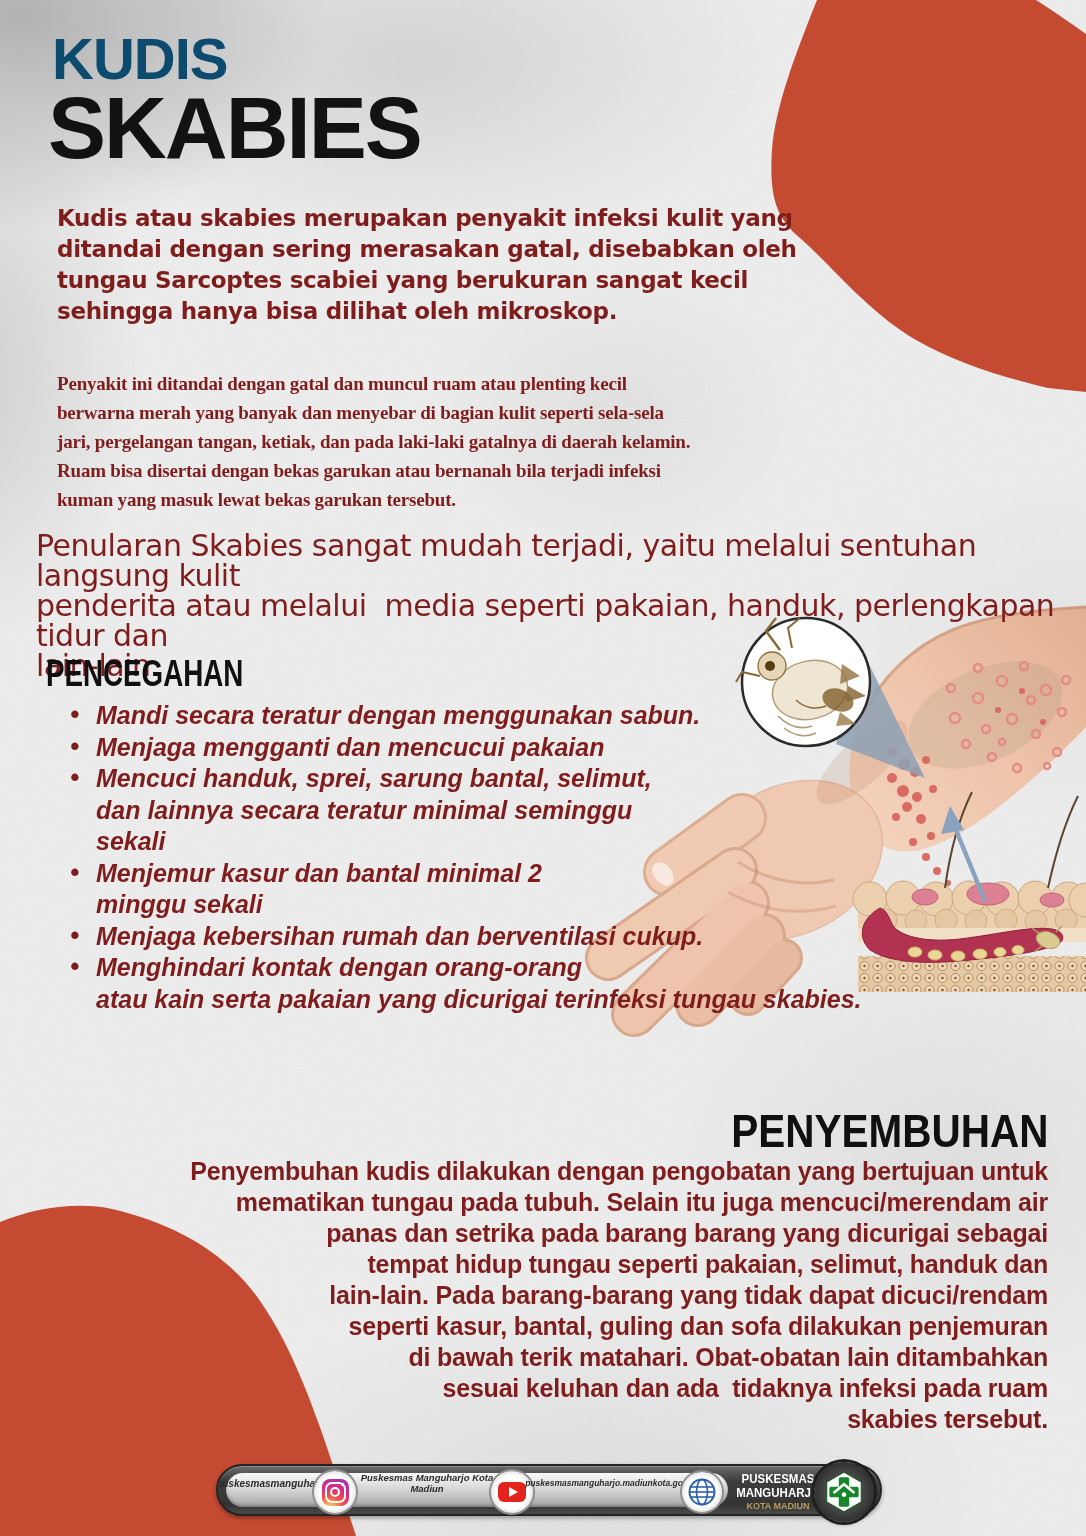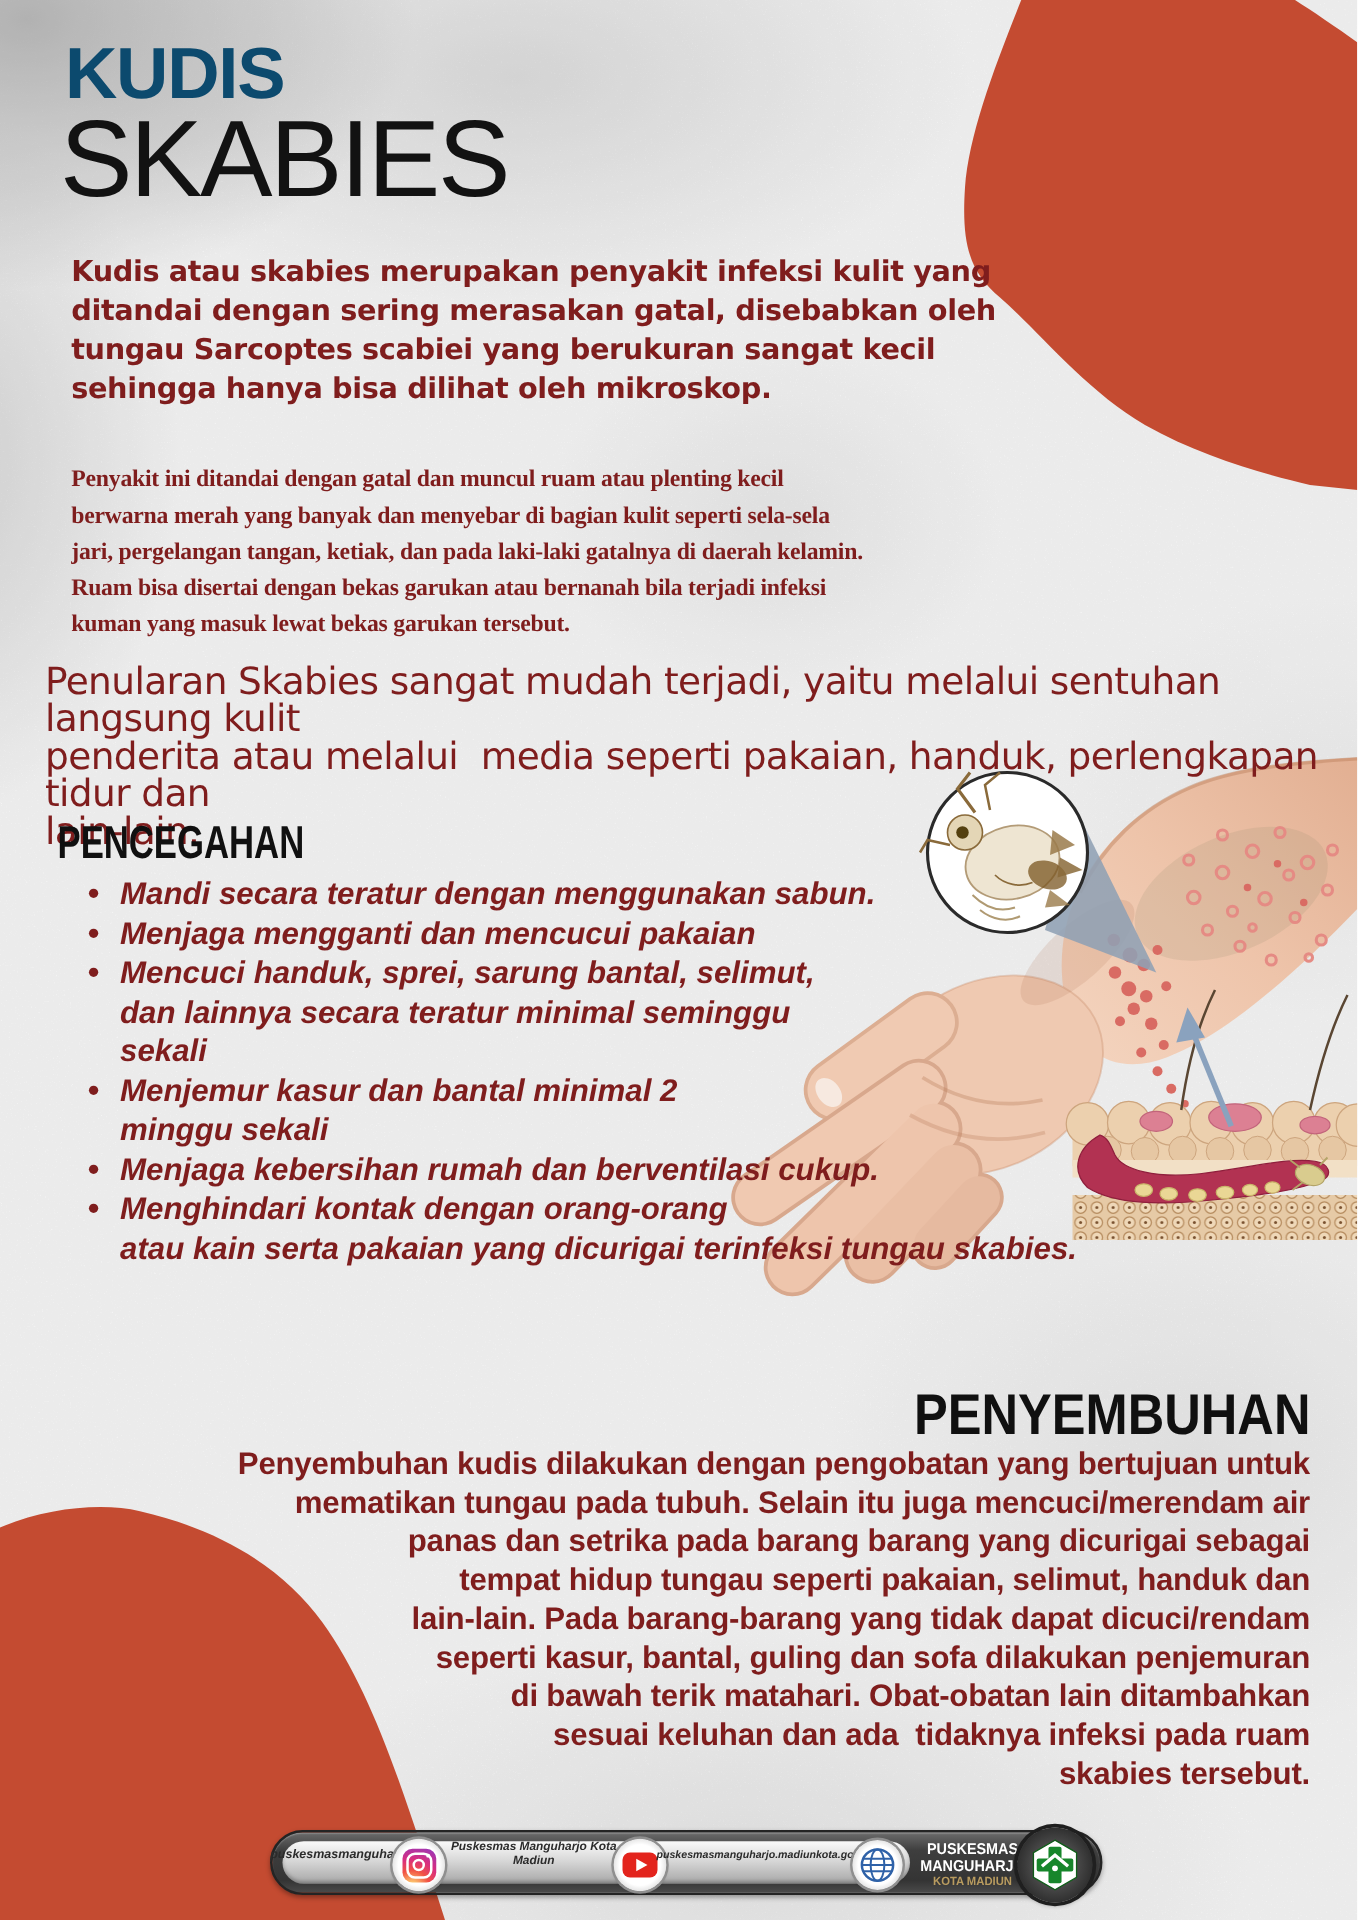--- a/index.html
+++ b/index.html
@@ -16,21 +16,21 @@
     radial-gradient(560px 260px at 55% 97%, rgba(185,185,185,.28), rgba(190,190,190,0) 72%),
     radial-gradient(320px 240px at 98% 42%, rgba(200,200,200,.18), rgba(200,200,200,0) 70%);}
   .grain{position:absolute;inset:0;z-index:2;pointer-events:none;}
   .blobs,.illus{position:absolute;inset:0;z-index:3;pointer-events:none;}
   .illus{z-index:4;}
 
   .txt{position:absolute;z-index:6;color:#7f1d1d;}
   .ml{white-space:pre-wrap;}
 
   .title-top{left:52px;top:30px;font-size:58px;line-height:58px;font-weight:bold;letter-spacing:-1px;color:#0c4a6e;}
-  .title-main{left:48px;top:86px;font-size:87px;line-height:84px;font-weight:normal;letter-spacing:-2px;color:#121212;}
+  .title-main{left:48px;top:86px;font-size:87px;line-height:84px;font-weight:bold;letter-spacing:-2px;color:#121212;}
 
   .para1{left:57px;top:203px;font-family:"DejaVu Sans",sans-serif;font-size:23px;line-height:31px;letter-spacing:-.3px;font-weight:600;}
   .para2{left:57px;top:369px;font-size:19px;line-height:29px;letter-spacing:-.2px;font-weight:600;font-family:Liberation Serif, serif;}
   .para3{left:36px;top:531px;font-family:"DejaVu Sans",sans-serif;font-size:30px;line-height:30px;letter-spacing:-.5px;font-weight:400;}
 
   .h-pencegahan{left:46px;top:653px;font-size:37px;font-weight:900;letter-spacing:0;color:#101010;
     transform:scaleX(.75);transform-origin:left top;}
   .h-penyembuhan{right:38px;top:1104px;font-size:46px;font-weight:900;color:#101010;
     transform:scaleX(.88);transform-origin:right top;}
 

